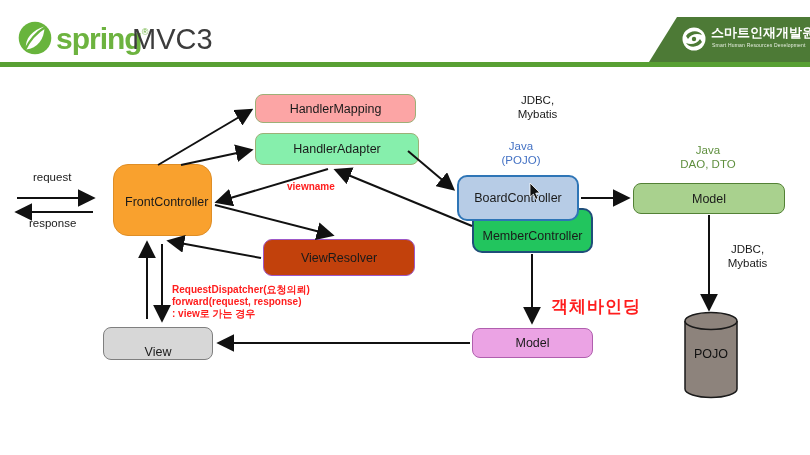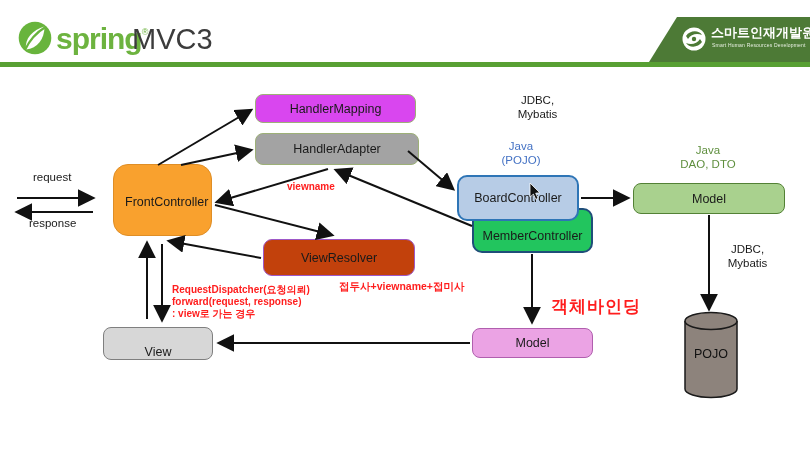--- a/index.html
+++ b/index.html
@@ -13,22 +13,22 @@
   .page-title{position:absolute;left:132px;top:23px;font-size:29px;font-weight:400;color:#3c3c3c;}
   .org-banner{position:absolute;left:645px;top:17px;width:165px;height:45px;background:#4d7a36;
               clip-path:polygon(32px 0,165px 0,165px 45px,4px 45px);}
   .org-logo{position:absolute;left:36px;top:9px;width:26px;height:26px;}
   .org-name{position:absolute;left:66px;top:7px;font-size:13px;font-weight:700;color:#fff;white-space:nowrap;}
   .org-subtitle{position:absolute;left:67px;top:25px;font-size:5px;color:#e8f0e2;white-space:nowrap;letter-spacing:.2px;}
   .header-rule{position:absolute;left:0;top:62px;width:810px;height:5px;background:#58a033;}
   
   .node{position:absolute;display:flex;align-items:center;justify-content:center;
         font-size:12.5px;color:#1a1a1a;box-sizing:border-box;border-radius:8px;}
-  .handler-mapping{left:255px;top:94px;width:161px;height:29px;background:#d946ef;border:1.5px solid #9db077;}
-  .handler-adapter{left:255px;top:133px;width:164px;height:32px;background:#a3a3a3;border:1.5px solid #9db077;}
+  .handler-mapping{left:255px;top:94px;width:161px;height:29px;background:#fca5a5;border:1.5px solid #9db077;}
+  .handler-adapter{left:255px;top:133px;width:164px;height:32px;background:#86efac;border:1.5px solid #9db077;}
   .front-controller{left:113px;top:164px;width:99px;height:72px;background:#f9a12e;border:1.5px solid #df8e26;
         border-radius:15px;display:block;z-index:1;}
   .fc-note{position:absolute;left:12px;top:3px;font-size:9.5px;line-height:11px;font-weight:700;color:#ff1e1e;white-space:nowrap;}
   .fc-label{position:absolute;left:11px;top:30px;font-size:12.5px;color:#1a1a1a;}
   .view-resolver{left:263px;top:239px;width:152px;height:37px;background:#c2410c;border:1.5px solid #9d58c8;border-radius:9px;}
   .board-controller{left:457px;top:175px;width:122px;height:46px;background:#b7cce6;border:2px solid #2e75b6;border-radius:10px;z-index:3;}
   .member-controller{left:472px;top:208px;width:121px;height:45px;background:#22c55e;border:2px solid #1f4e79;border-radius:10px;z-index:2;
         align-items:flex-end;padding-bottom:8px;}
   .model-dao{left:633px;top:183px;width:152px;height:31px;background:#a9d18e;border:1.5px solid #538135;}
   .model-binding{left:472px;top:328px;width:121px;height:30px;background:#eba3e4;border:1.5px solid #b05fae;}
@@ -128,21 +128,20 @@
   </div>
 
   <div class="lbl red viewname-label">viewname</div>
 
   <div class="lbl red dispatcher-note">
     <div>RequestDispatcher(요청의뢰)</div>
     <div>forward(request, response)</div>
     <div>: view로 가는 경우</div>
   </div>
 
-  <div class="lbl red resolver-note">접두사+viewname+접미사</div>
   <div class="lbl red object-binding">객체바인딩</div>
 
   <svg class="wires" viewBox="0 0 810 455">
     <defs>
       <marker id="ah" viewBox="0 0 10 10" refX="8.5" refY="5" markerWidth="9" markerHeight="9" orient="auto">
         <path d="M0 0 L10 5 L0 10 Z" fill="#111"></path>
       </marker>
     </defs>
     <g stroke="#111" stroke-width="2">
       <line x1="17" y1="198" x2="93" y2="198" marker-end="url(#ah)"></line>

